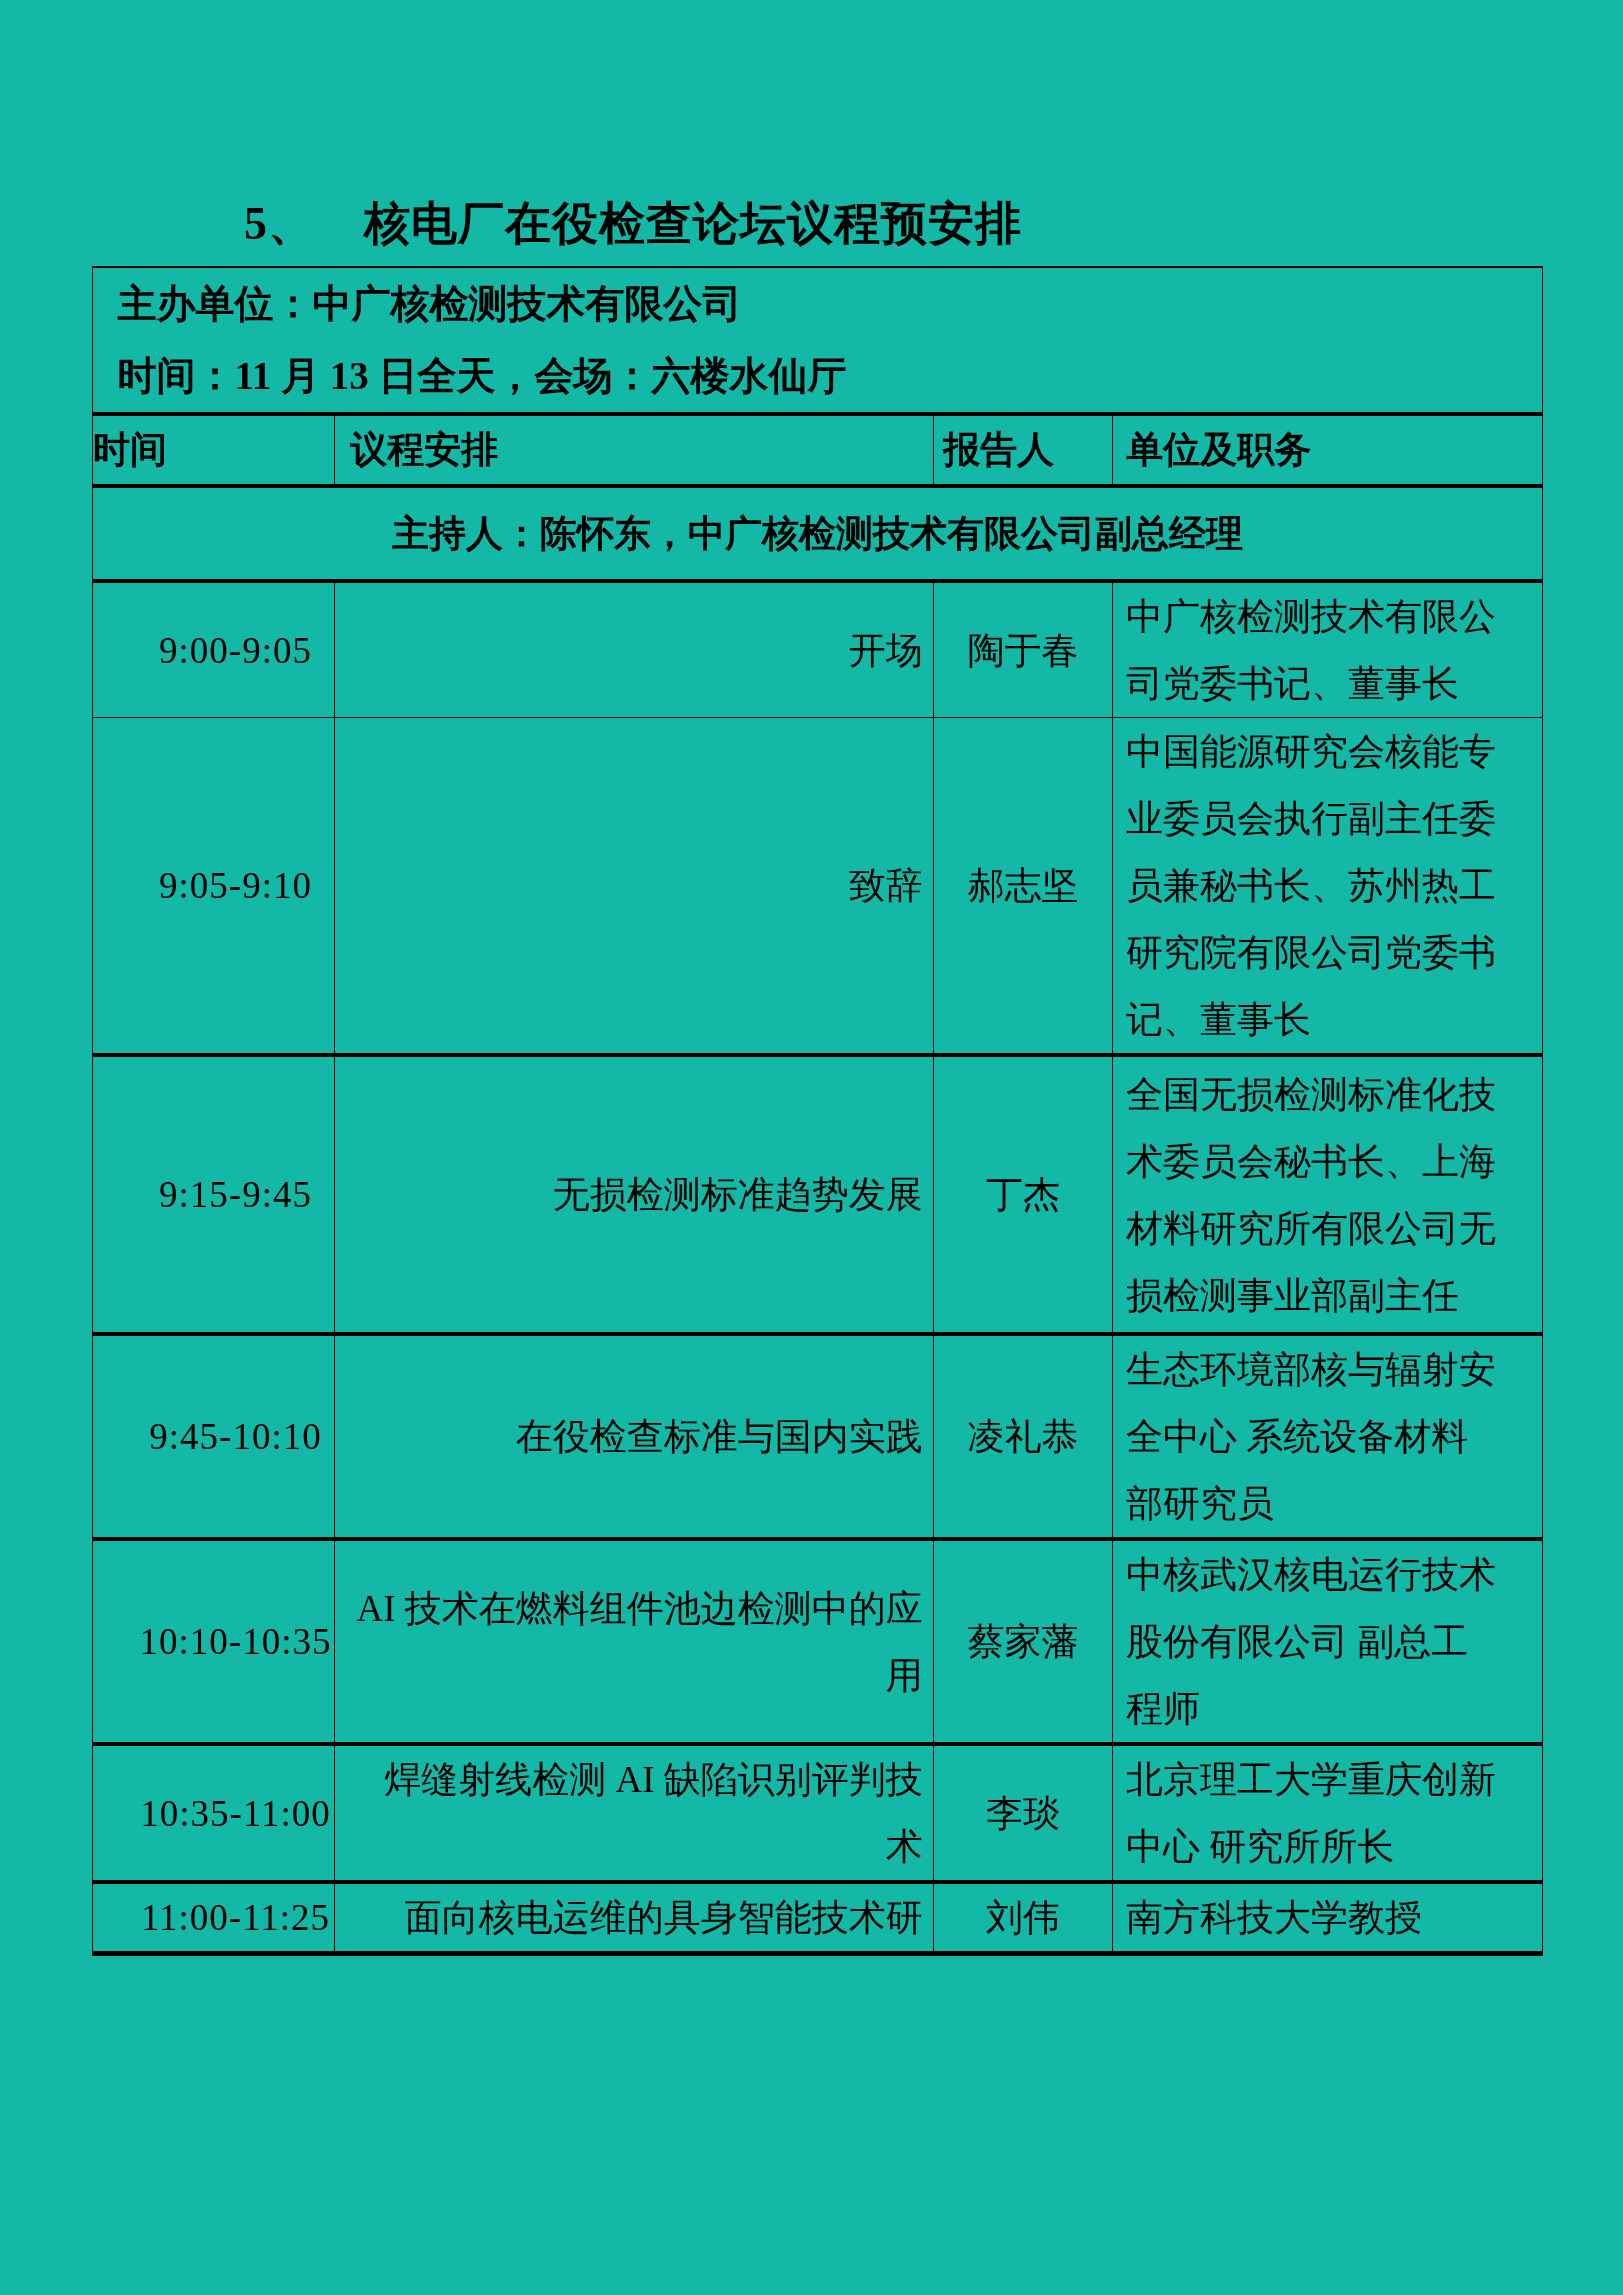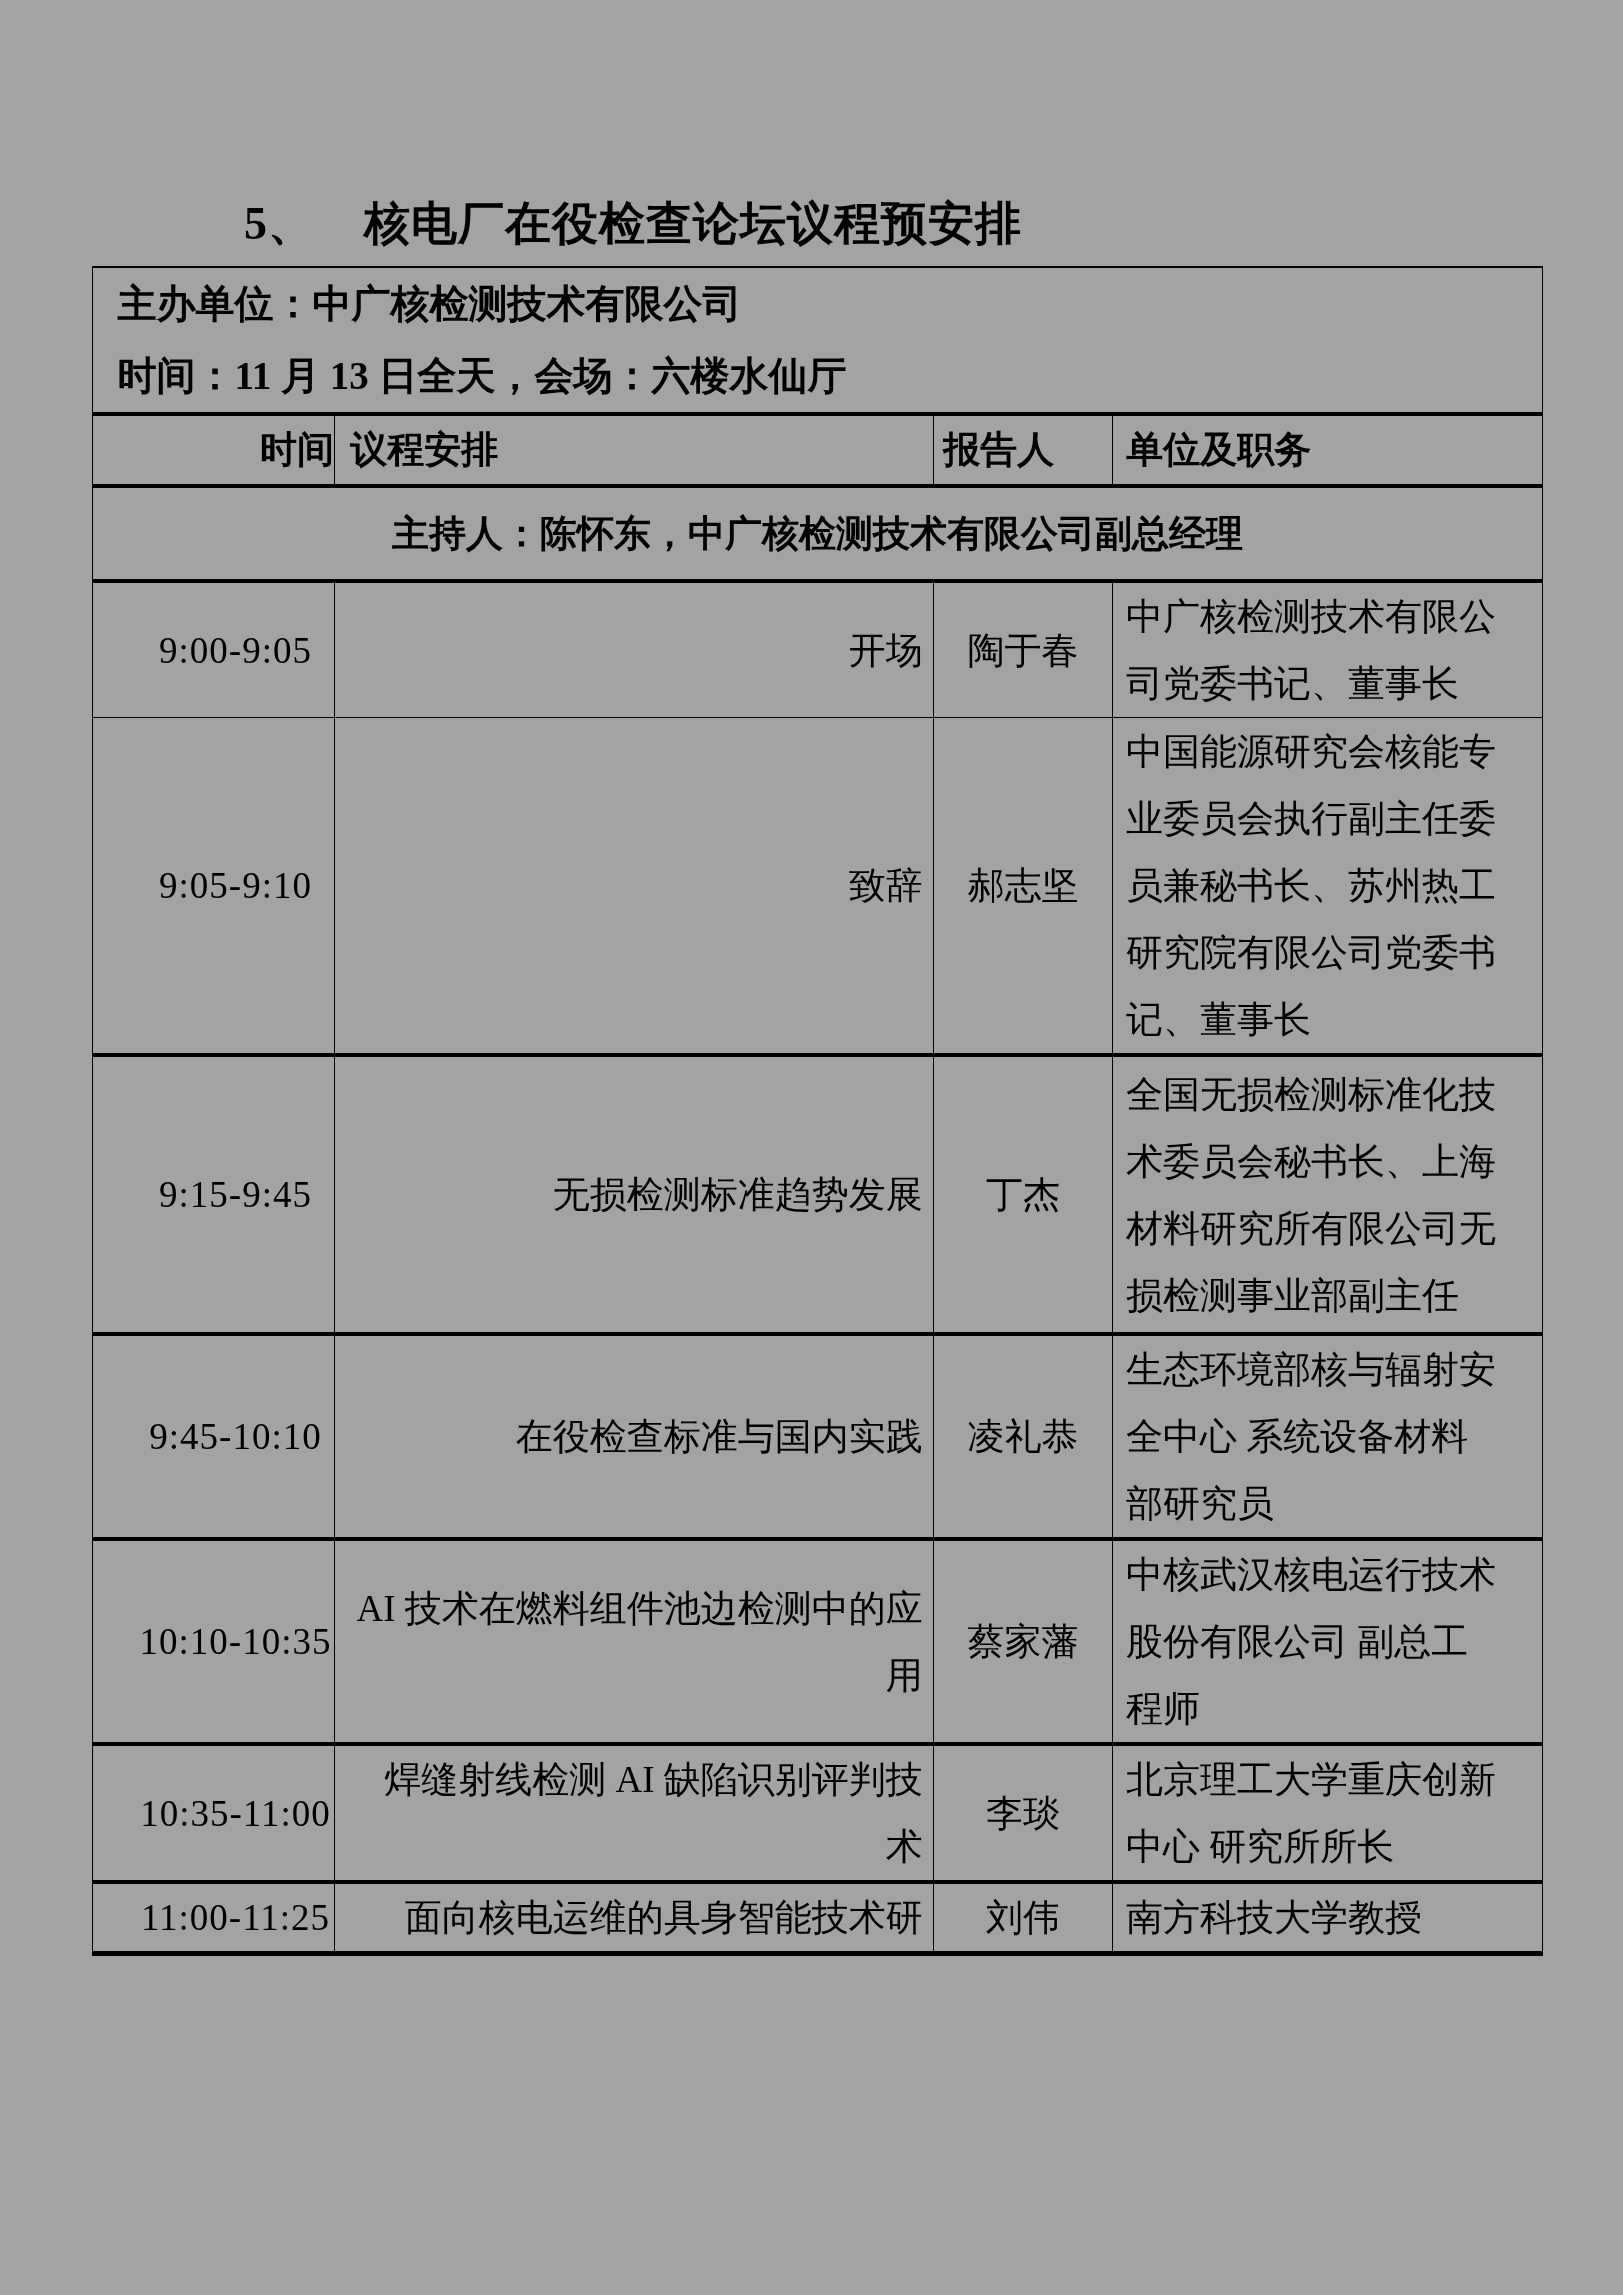--- a/index.html
+++ b/index.html
@@ -1,21 +1,21 @@
 <!DOCTYPE html>
 <html style="font-size:8.2px"><head>
 <meta charset="utf-8">
 <style>
   html,body{margin:0;padding:0;background:#ffffff;}
   body{
     width:1623px;height:2295px;
     font-family:"Liberation Serif","DejaVu Serif",serif;
     color:#000000;
   }
-  .page{position:relative;width:1623px;height:2295px;background:#a3a3a3;overflow:hidden;}
+  .page{position:relative;width:1623px;height:2295px;background:#14b8a6;overflow:hidden;}
 
   .doc-title{
     position:absolute;left:244px;top:193px;
     font-size:46px;font-weight:bold;white-space:nowrap;letter-spacing:1px;
   }
   .title-text{margin-left:49px;}
 
   table.agenda{
     position:absolute;left:92px;top:266px;
     width:1450px;border-collapse:collapse;table-layout:fixed;
@@ -27,21 +27,21 @@
     vertical-align:middle;box-sizing:border-box;
     font-size:37px;color:#000;padding:0;
   }
   tr{border-bottom:4.1px solid #000;}
   tr.thin-bottom{border-bottom:1.5px solid #000;}
 
   .info-cell{font-weight:bold;font-size:39px;padding-left:24.5px;}
   .info-cell div{line-height:72px;white-space:nowrap;}
 
   .header-row td{font-weight:bold;}
-  .h-time{text-align:right;margin-left:9px;}
+  .h-time{text-align:left;margin-left:9px;}
   .h-topic{padding-left:15.3px;}
   .h-speaker{padding-left:9.2px;}
   .h-org{padding-left:13.3px;}
 
   .mod-cell{font-weight:bold;text-align:center;font-size:37px;}
 
   td.time-cell{text-align:center;letter-spacing:1px;white-space:nowrap;padding-left:44px;}
   td.topic-cell{padding-left:15.3px;padding-right:10.2px;line-height:67px;text-align:right;}
   td.speaker-cell{text-align:center;line-height:67px;}
   td.org-cell{padding-left:13px;padding-right:39px;line-height:67px;text-align:left;word-break:break-all;}

